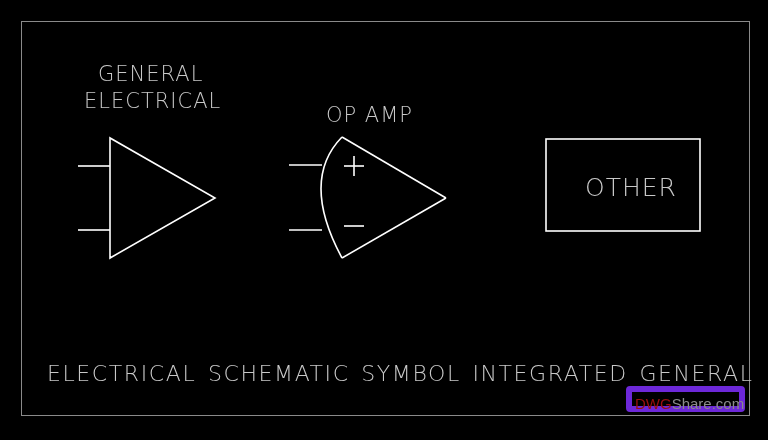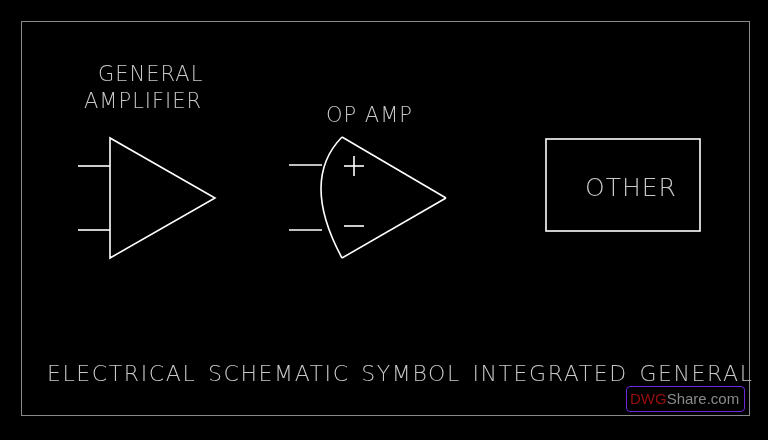--- a/index.html
+++ b/index.html
@@ -1,20 +1,20 @@
 <!DOCTYPE html>
 <html><head>
 <meta charset="utf-8">
 <style>
   html, body { margin:0; padding:0; background:#000; }
   body { width:768px; height:440px; position:relative; overflow:hidden; font-family:"DejaVu Sans", sans-serif; }
   .frame { position:absolute; left:21px; top:21px; width:729px; height:395px; border:1px solid #8a8a8a; box-sizing:border-box; }
   svg.draw { position:absolute; left:0; top:0; }
   .lbl { position:absolute; color:#c8c8c8; font-weight:200; font-family:"DejaVu Sans", sans-serif; white-space:nowrap; letter-spacing:1px; }
-  .wm { position:absolute; left:626px; top:386px; width:119px; height:26px; border:1px solid #6d28d9; border-radius:4px; box-sizing:border-box; font-family:"Liberation Sans", sans-serif; font-size:15px; line-height:24px; padding-left:3px; }
+  .wm { position:absolute; left:626px; top:386px; width:119px; height:26px; border:6px solid #6d28d9; border-radius:4px; box-sizing:border-box; font-family:"Liberation Sans", sans-serif; font-size:15px; line-height:24px; padding-left:3px; }
   .wm .r { color:#9a0f10; }
   .wm .g { color:#8a8a8a; }
 </style>
 </head>
 <body>
 
 <div class="frame"></div>
 
 <svg class="draw" width="768" height="440" viewBox="0 0 768 440">
 
@@ -32,20 +32,20 @@
     <line x1="289" y1="230" x2="322" y2="230"></line>
     <line x1="344" y1="166" x2="364" y2="166"></line>
     <line x1="354" y1="156" x2="354" y2="176"></line>
     <line x1="344" y1="226" x2="364" y2="226"></line>
   </g>
 
   <rect x="546" y="139" width="154" height="92" stroke="#ffffff" stroke-width="1.6" fill="none"></rect>
 </svg>
 
 <div class="lbl" style="left:90px; top:62px; font-size:21px;margin-left:8px;">GENERAL</div>
-<div class="lbl" style="left:84px; top:89px; font-size:21px;">AMPLIFIER</div>
+<div class="lbl" style="left:84px; top:89px; font-size:21px;">ELECTRICAL</div>
 <div class="lbl" style="left:326px; top:103px; font-size:21px;">OP  AMP</div>
 <div class="lbl" style="left:585px; top:173px; font-size:25px;">OTHER</div>
 <div class="lbl" style="left:47px; top:361px; font-size:22px; letter-spacing:1.6px; word-spacing:3px;">ELECTRICAL  SCHEMATIC  SYMBOL  INTEGRATED  GENERAL</div>
 
 <div class="wm">
   <span class="r">DWG</span><span class="g">Share.com</span>
 </div>
 
 </body></html>

